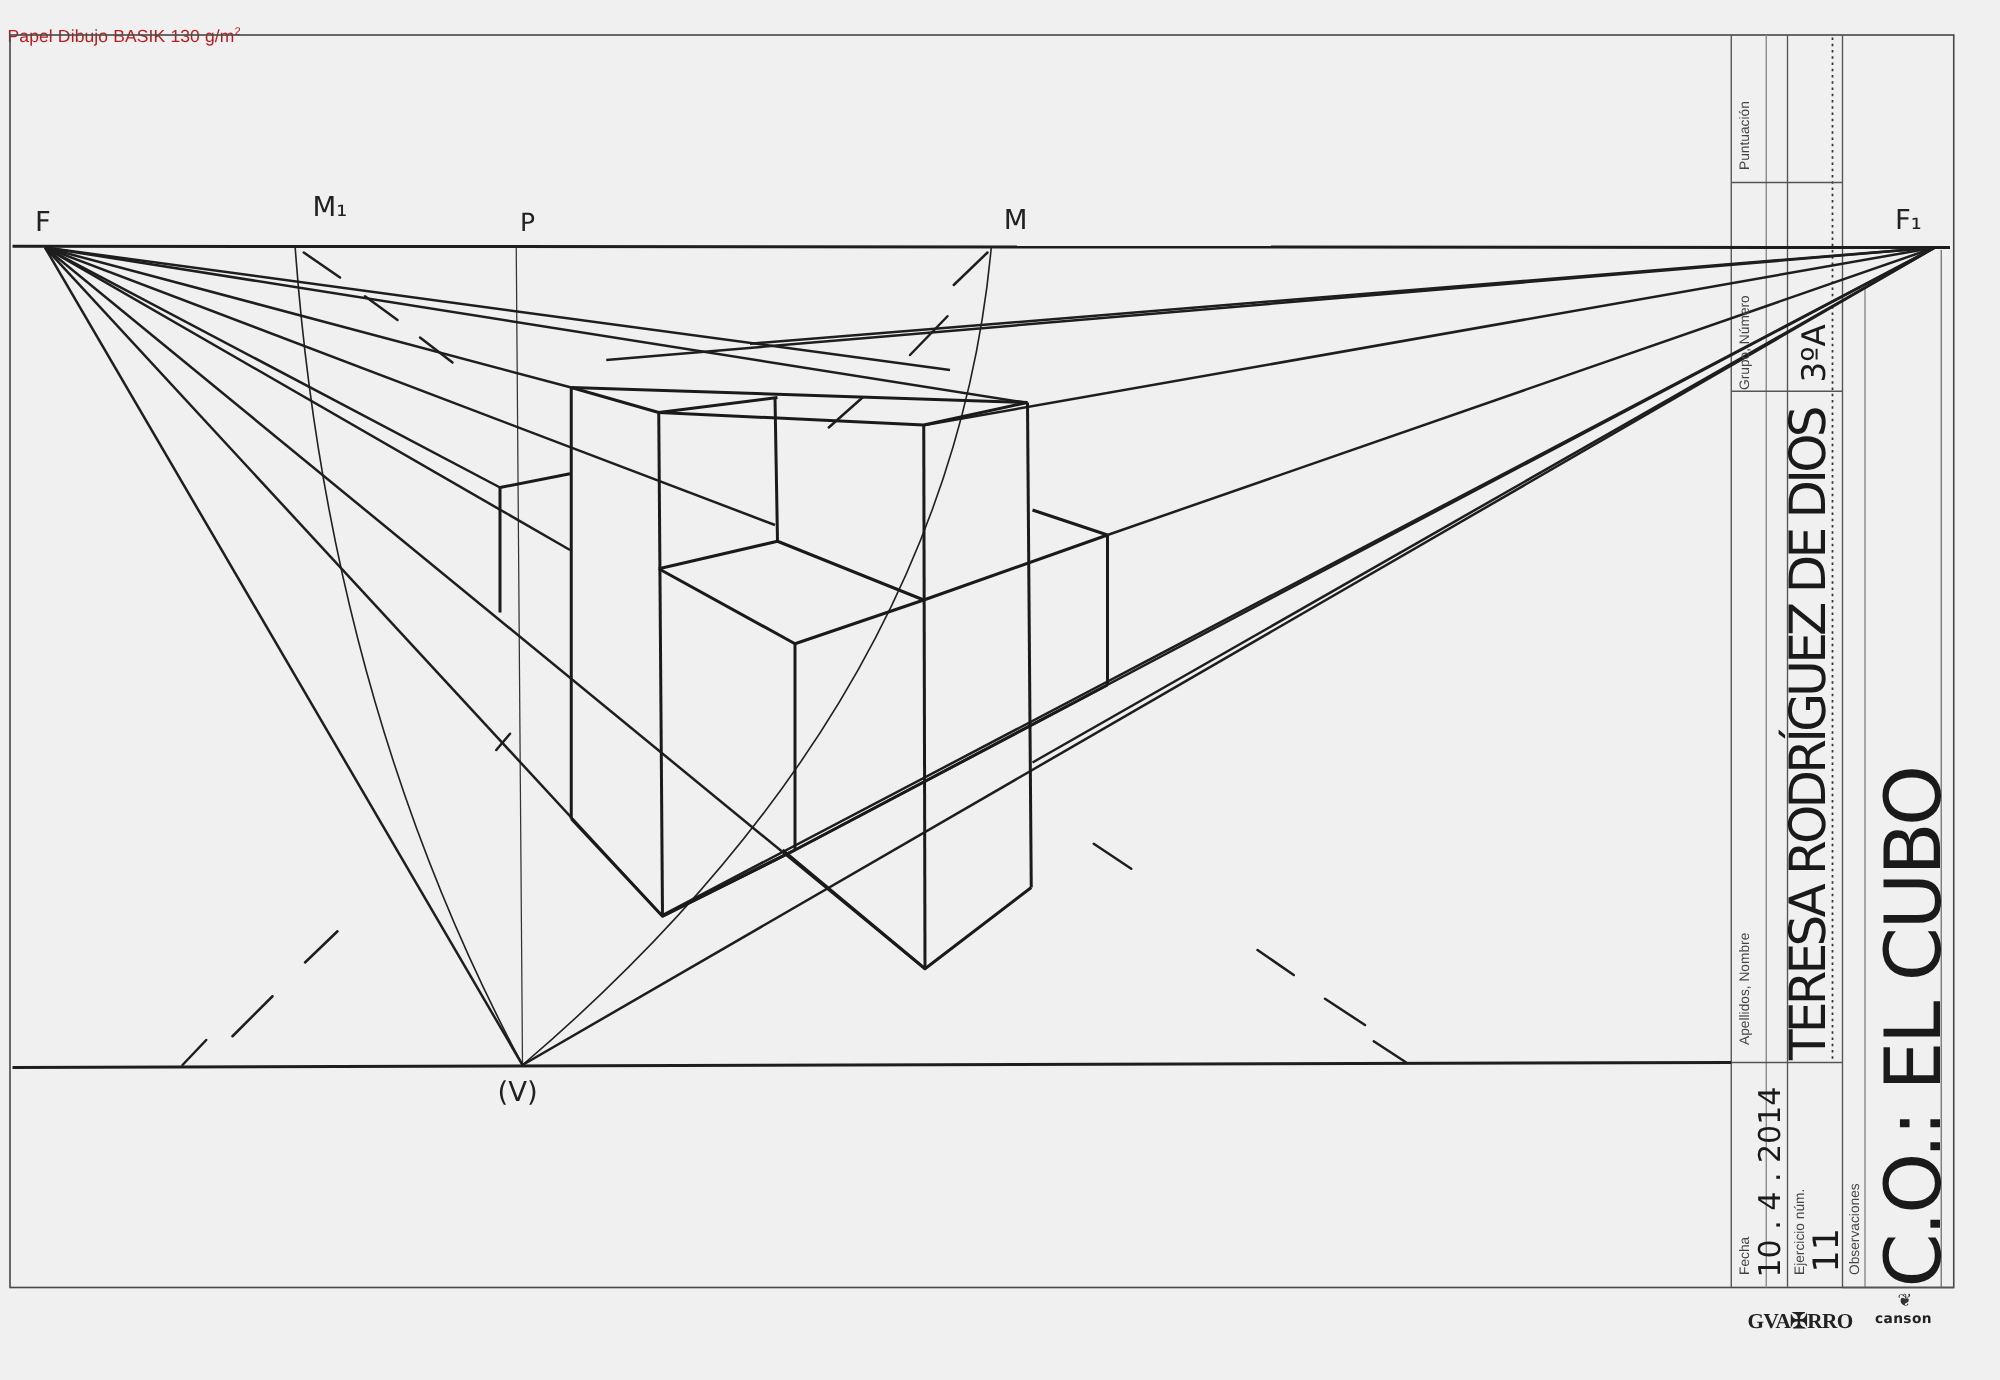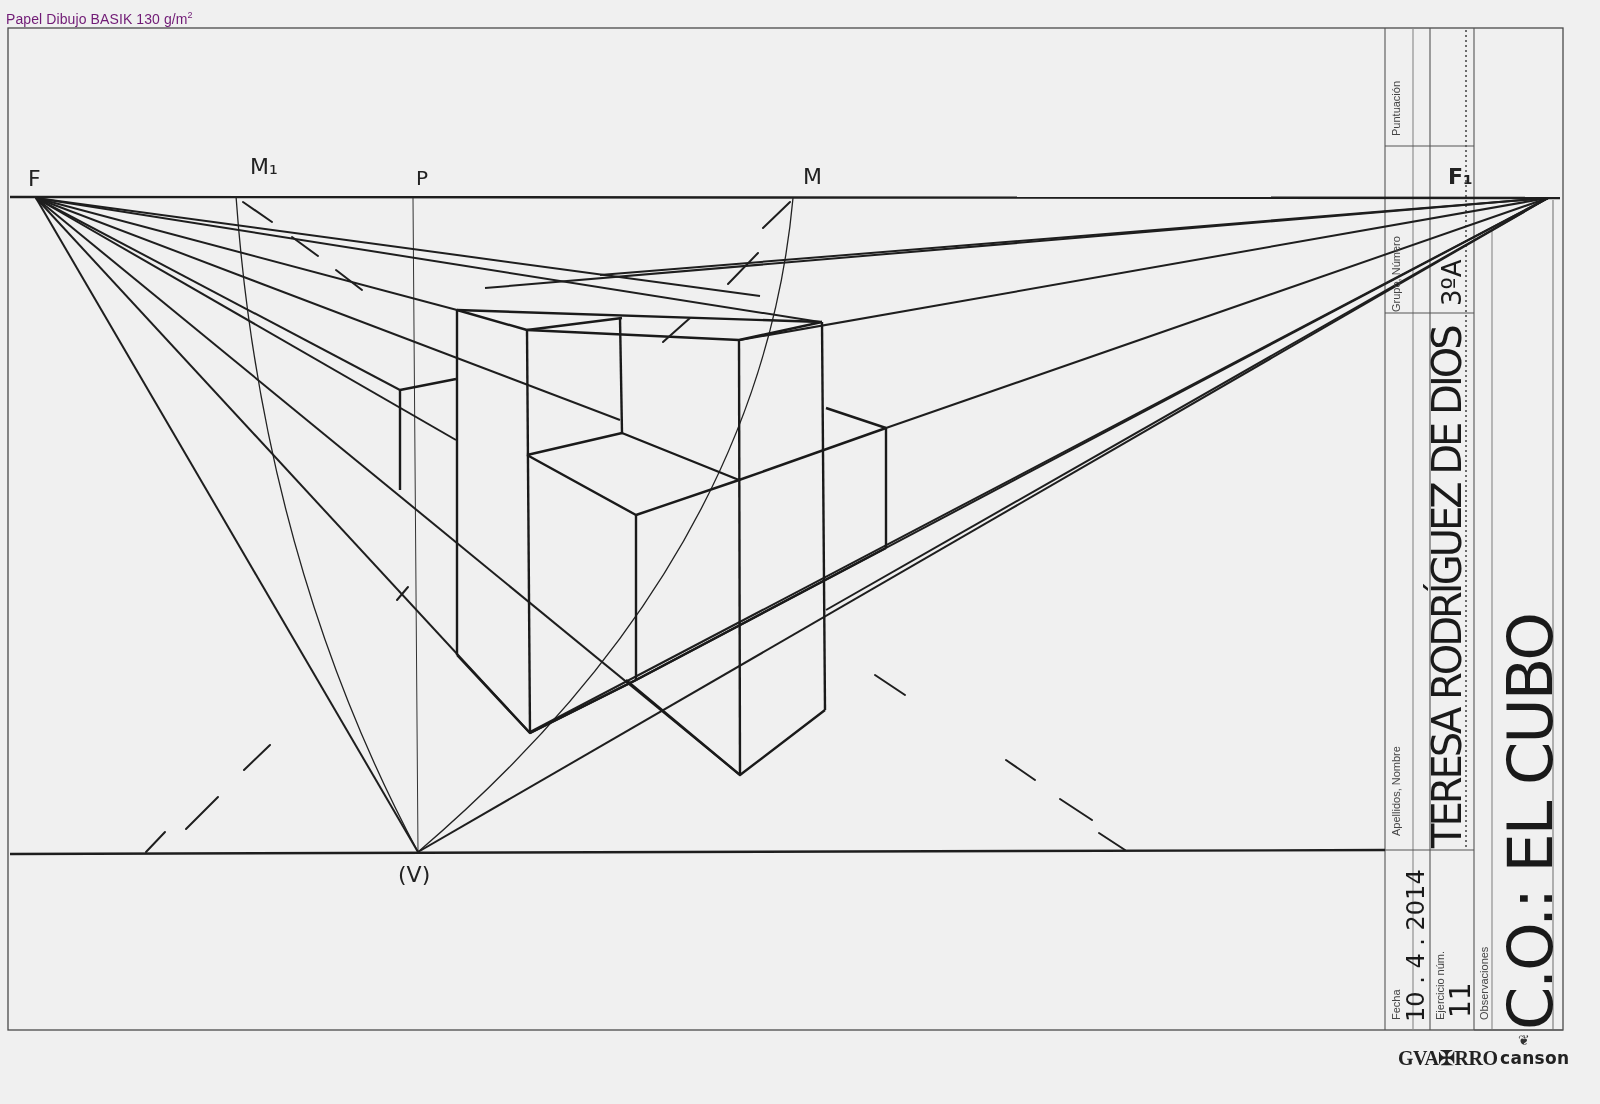--- a/index.html
+++ b/index.html
@@ -3,43 +3,43 @@
   <meta charset="utf-8">
   <style>
     html, body { margin: 0; padding: 0; }
     body {
       width: 1600px; height: 1104px; position: relative; overflow: hidden;
       background: #f0f0f0;
       font-family: "Liberation Sans", sans-serif;
       color: #222;
     }
     .paper-header {
-      position: absolute; left: 6px; top: 10px;
-      font-size: 14px; color: #701a75; letter-spacing: 0.1px;
+      position: absolute; left: 6px; top: 20px;
+      font-size: 14px; color: #b91c1c; letter-spacing: 0.1px;
     }
     .paper-header sup { font-size: 9px; }
     .sheet {
       position: absolute; left: 0; top: 0; width: 1600px; height: 1104px;
     }
     svg { position: absolute; left: 0; top: 0; }
     .label-hand {
       position: absolute; font-family: "DejaVu Sans", sans-serif;
       font-size: 22px; color: #222; font-weight: normal;
     }
     .rot-text {
       position: absolute; transform-origin: 0 0; transform: rotate(-90deg);
       white-space: nowrap;
     }
     .print-label { font-size: 11px; color: #444; font-family: "Liberation Sans", sans-serif; }
     .hand-lg { font-family: "DejaVu Sans", sans-serif; color: #1a1a1a; }
     .brand {
       position: absolute; font-weight: bold; color: #222;
     }
-    .brand-gvarro { left: 1398px; top: 1046px; font-family: "Liberation Serif", serif; font-size: 20px; letter-spacing: -0.5px; }
-    .brand-canson { left: 1500px; top: 1048px; font-family: "DejaVu Sans", sans-serif; font-size: 17px; letter-spacing: 0.3px; }
+    .brand-gvarro { left: 1398px; top: 1046px; font-family: "Liberation Serif", serif; font-size: 17px; letter-spacing: -0.5px; }
+    .brand-canson { left: 1500px; top: 1048px; font-family: "DejaVu Sans", sans-serif; font-size: 11px; letter-spacing: 0.3px; }
     .canson-logo { position: absolute; left: 1518px; top: 1032px; font-size: 14px; color: #333; }
   </style>
 </head>
 <body>
 
 <div class="sheet">
 
   <div class="paper-header">
     <span>Papel Dibujo BASIK 130 g/m</span><sup>2</sup>
   </div>
@@ -140,21 +140,21 @@
 
       <line x1="397" y1="600" x2="408" y2="587"></line>
       <line x1="875" y1="675" x2="905" y2="695"></line>
     </g>
   </svg>
 
   <div class="label-hand" style="left:28px; top:166px;">F</div>
   <div class="label-hand" style="left:250px; top:154px;">M₁</div>
   <div class="label-hand" style="left:416px; top:166px; font-size:20px;">P</div>
   <div class="label-hand" style="left:803px; top:164px;">M</div>
-  <div class="label-hand" style="left:1448px; top:164px;font-weight:bold;">F₁</div>
+  <div class="label-hand" style="left:1516px; top:164px;">F₁</div>
   <div class="label-hand" style="left:398px; top:862px;">(V)</div>
 
   <div class="rot-text print-label" style="left:1390px; top:136px;">Puntuación</div>
   <div class="rot-text print-label" style="left:1390px; top:312px;">Grupo, Número</div>
   <div class="rot-text print-label" style="left:1390px; top:836px;">Apellidos, Nombre</div>
   <div class="rot-text print-label" style="left:1390px; top:1020px;">Fecha</div>
   <div class="rot-text print-label" style="left:1434px; top:1020px;">Ejercicio núm.</div>
   <div class="rot-text print-label" style="left:1478px; top:1020px;">Observaciones</div>
 
   <div class="rot-text hand-lg" style="left:1437px; top:306px; font-size:26px;">3ºA</div>

